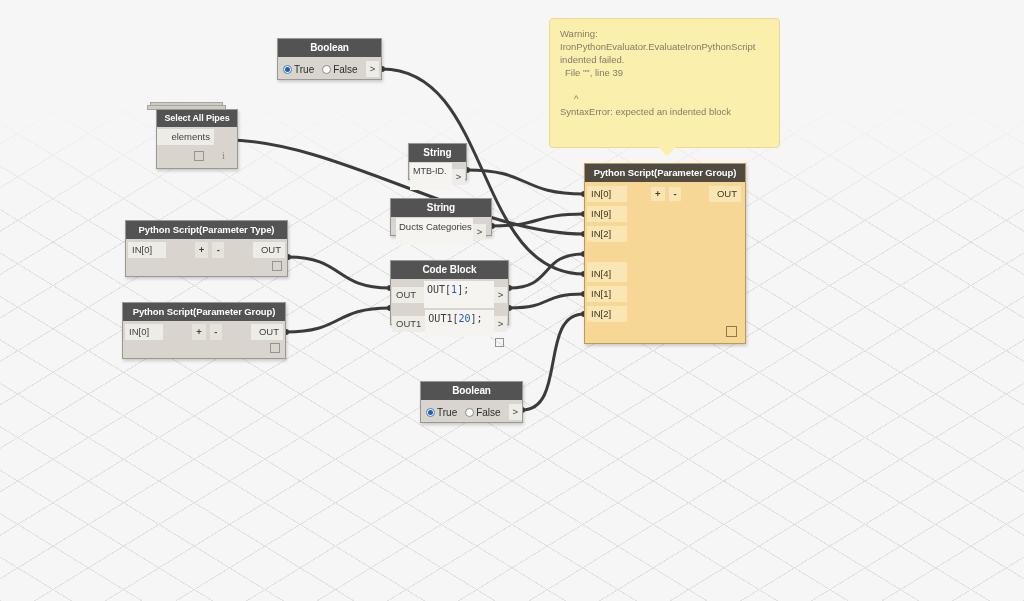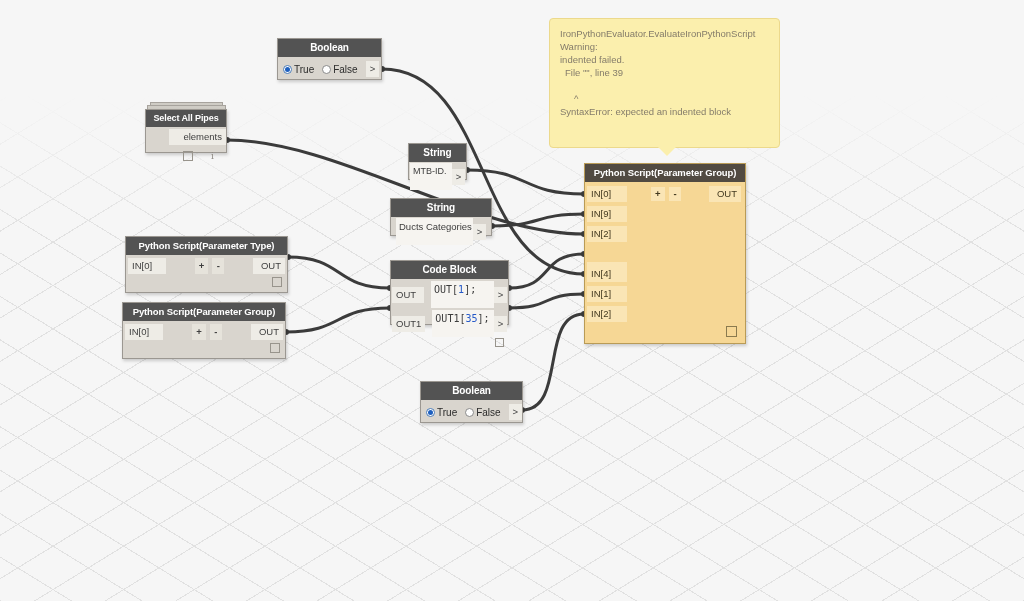--- a/index.html
+++ b/index.html
@@ -36,21 +36,21 @@
   .spacer{flex:1;}
   .nfoot{display:flex;justify-content:flex-end;align-items:center;padding:2px 5px 2px;}
   .cbox{width:8px;height:8px;border:1px solid #98948c;display:inline-block;background:transparent;}
   .ibar{color:#8d8982;font-size:9px;margin-left:18px;font-family:"DejaVu Serif",serif;}
   .radio{display:inline-flex;align-items:center;font-size:10px;color:#2b2b2b;margin-right:8px;}
   .rdot{width:9px;height:9px;border:1px solid #8a8a8a;border-radius:50%;background:#fff;
     margin-right:2px;box-sizing:border-box;position:relative;}
   .rdot.sel{border-color:#4a7ab5;}
   .rdot.sel::after{content:"";position:absolute;left:1px;top:1px;width:5px;height:5px;
     border-radius:50%;background:#1d5fbf;}
-  .code{font-family:"DejaVu Sans Mono","Liberation Mono",monospace;font-size:10px;margin-left:7px;}
+  .code{font-family:"DejaVu Sans Mono","Liberation Mono",monospace;font-size:10px;}
   .codenum{color:#2458c8;}
   
   .node.warn{background:#f6d795;border:1px solid #b99b56;}
   .node.warn .nhead{background:#514a41;}
   .node.warn .chip{background:#fae5b5;color:#42381f;}
   .node.warn .cbox{border-color:#8a7a4e;}
   .inchip{position:absolute;left:2px;width:40px;height:16px;line-height:16px;
     background:#fae5b5;color:#42381f;font-size:9.5px;padding:0 4px;box-sizing:border-box;}
   
   #bubble{
@@ -98,22 +98,22 @@
       <circle cx="584" cy="254" r="3" fill="#3b3b3b"></circle>
       <path d="M 509 308 C 554 308, 539 294, 584 294" fill="none" stroke="#3b3b3b" stroke-width="3" stroke-linecap="round"></path>
       <circle cx="509" cy="308" r="3" fill="#3b3b3b"></circle>
       <circle cx="584" cy="294" r="3" fill="#3b3b3b"></circle>
       <path d="M 522 410 C 567 410, 539 314, 584 314" fill="none" stroke="#3b3b3b" stroke-width="3" stroke-linecap="round"></path>
       <circle cx="522" cy="410" r="3" fill="#3b3b3b"></circle>
       <circle cx="584" cy="314" r="3" fill="#3b3b3b"></circle>
     </svg>
 
   <div id="bubble" style="left:549px;top:18px;width:231px;height:130px">
+    <div class="wline">Warning:</div>
     <div class="wline">IronPythonEvaluator.EvaluateIronPythonScript</div>
-    <div class="wline">Warning:</div>
     <div class="wline">indented failed.</div>
     <div class="wline ind1">File "", line 39</div>
     <div class="gap"></div>
     <div class="wline ind3">^</div>
     <div class="wline">SyntaxError: expected an indented block</div>
   </div>
 
   <div class="node" style="left:277px;top:38px;width:105px;height:42px">
     <div class="nhead">Boolean</div>
     <div class="prow" style="padding:4px 2px 0 5px">
@@ -126,23 +126,23 @@
           <span>False</span>
         </span>
       <span class="spacer"></span>
       <span class="chip port">&gt;</span>
     </div>
   </div>
 
   <div class="stack" style="left:150px;top:102px;width:73px;height:4px"></div>
   <div class="stack" style="left:147px;top:105px;width:79px;height:5px"></div>
 
-  <div class="node" style="left:145px;top:109px;width:82px;height:44px">
+  <div class="node" style="left:156px;top:109px;width:82px;height:60px">
     <div class="nhead" style="font-size:9px">Select All Pipes</div>
-    <div class="prow" style="padding:2px 0 0;justify-content:flex-end">
+    <div class="prow" style="padding:2px 0 0;">
       <span class="chip out" style="min-width:57px">elements</span>
     </div>
     <div class="nfoot" style="padding:6px 12px 0 0">
       <span class="cbox"></span>
       <span class="ibar">i</span>
     </div>
   </div>
 
   <div class="node" style="left:408px;top:143px;width:59px;height:37px">
     <div class="nhead">String</div>
@@ -153,21 +153,21 @@
   </div>
 
   <div class="node" style="left:390px;top:198px;width:102px;height:38px">
     <div class="nhead">String</div>
     <div class="prow" style="padding:1px 5px 0">
       <span class="field">Ducts Categories</span>
       <span class="chip port">&gt;</span>
     </div>
   </div>
 
-  <div class="node" style="left:125px;top:236px;width:163px;height:57px">
+  <div class="node" style="left:125px;top:220px;width:163px;height:57px">
     <div class="nhead" style="font-size:9.5px">Python Script(Parameter Type)</div>
     <div class="prow">
       <span class="chip in">IN[0]</span>
       <span class="spacer"></span>
       <span class="chip btn">+</span>
       <span class="chip btn">-</span>
       <span class="spacer"></span>
       <span class="chip out">OUT</span>
     </div>
     <div class="nfoot">
@@ -192,21 +192,21 @@
 
   <div class="node" style="left:390px;top:260px;width:119px;height:65px">
     <div class="nhead">Code Block</div>
     <div class="prow" style="padding:2px 1px 0">
       <span class="chip in" style="min-width:32px">OUT</span>
       <span class="field code"><span>OUT[</span><span class="codenum">1</span><span>];</span></span>
       <span class="chip port">&gt;</span>
     </div>
     <div class="prow" style="padding:2px 1px 0">
       <span class="chip in" style="min-width:32px">OUT1</span>
-      <span class="field code"><span>OUT1[</span><span class="codenum">35</span><span>];</span></span>
+      <span class="field code"><span>OUT1[</span><span class="codenum">20</span><span>];</span></span>
       <span class="chip port">&gt;</span>
     </div>
     <div class="nfoot" style="padding:1px 4px">
         <span class="cbox" style="width:7px;height:7px"></span>
       </div>
   </div>
 
   <div class="node warn" style="left:584px;top:163px;width:162px;height:181px">
     <div class="nhead" style="font-size:9.5px">Python Script(Parameter Group)</div>
     <div style="position:relative;height:160px">

